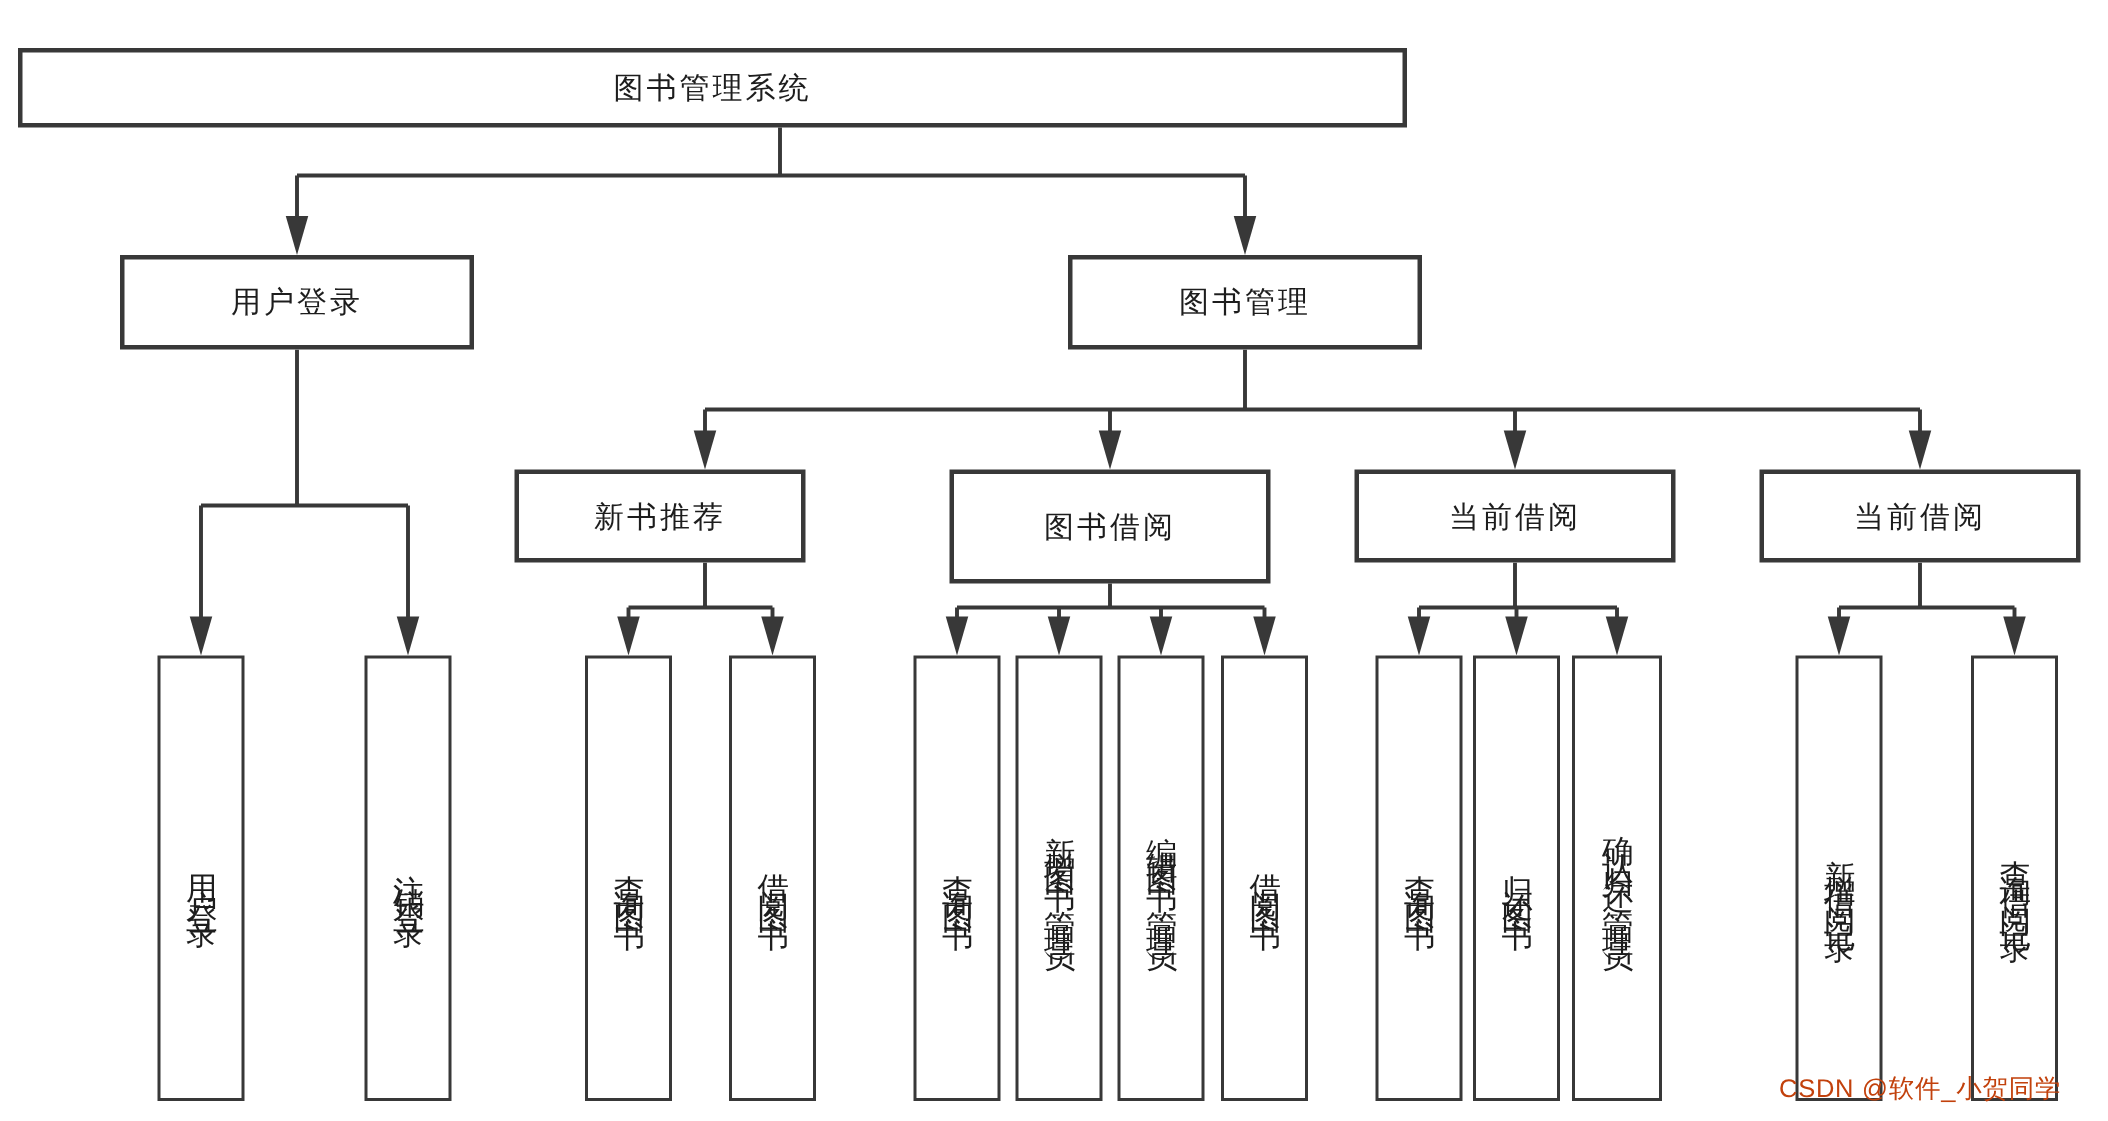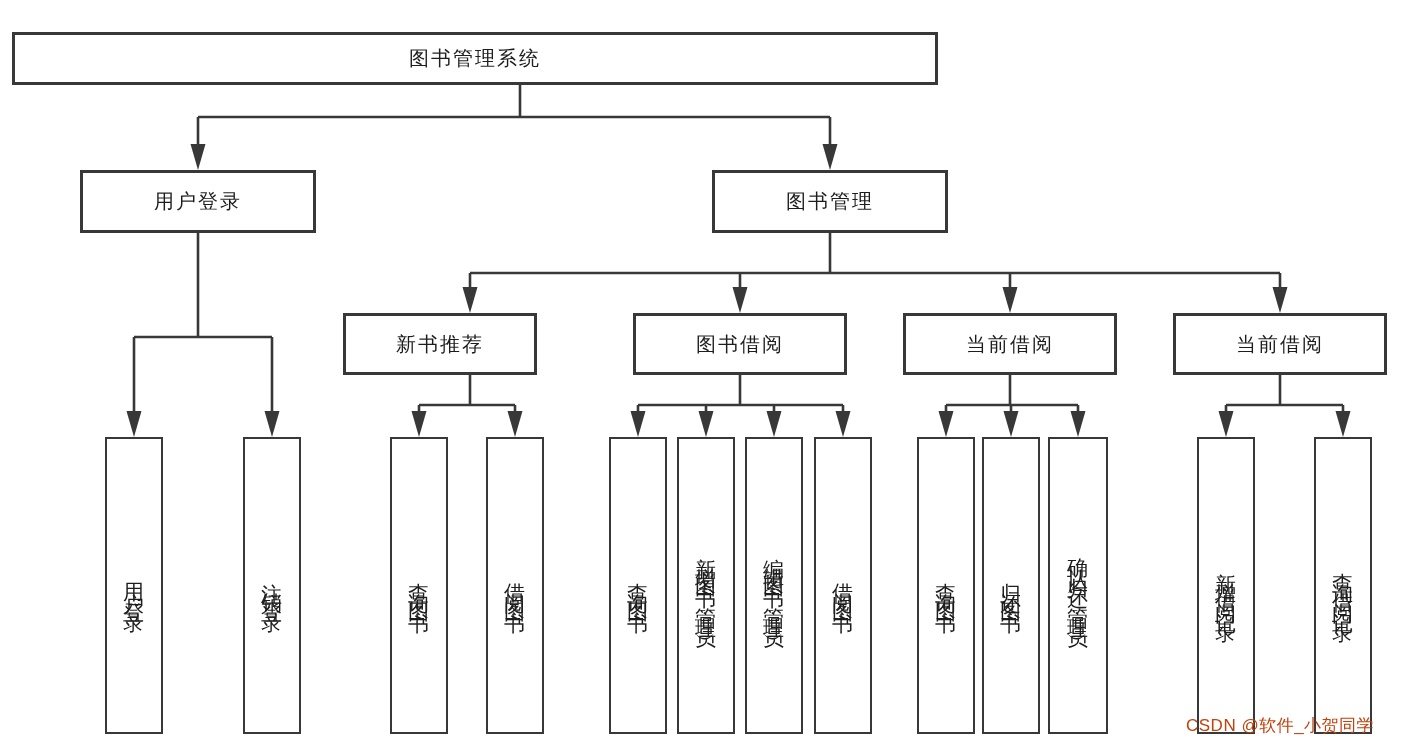--- a/index.html
+++ b/index.html
@@ -97,21 +97,21 @@
   <div class="node h-node" style="left:80px; top:170px; width:236px; height:63px;">
     <span>用户登录</span>
   </div>
   <div class="node h-node" style="left:712px; top:170px; width:236px; height:63px;">
     <span>图书管理</span>
   </div>
 
   <div class="node h-node" style="left:343px; top:313px; width:194px; height:62px;">
     <span>新书推荐</span>
   </div>
-  <div class="node h-node" style="left:633px; top:313px; width:214px; height:62px;">
+  <div class="node h-node" style="left:633px; top:313px; width:214px; height:76px;">
     <span>图书借阅</span>
   </div>
   <div class="node h-node" style="left:903px; top:313px; width:214px; height:62px;align-items:center;">
     <span>当前借阅</span>
   </div>
   <div class="node h-node" style="left:1173px; top:313px; width:214px; height:62px;">
     <span>当前借阅</span>
   </div>
 
   <div class="node leaf" style="left:105px; top:437px; width:58px; height:297px;">

